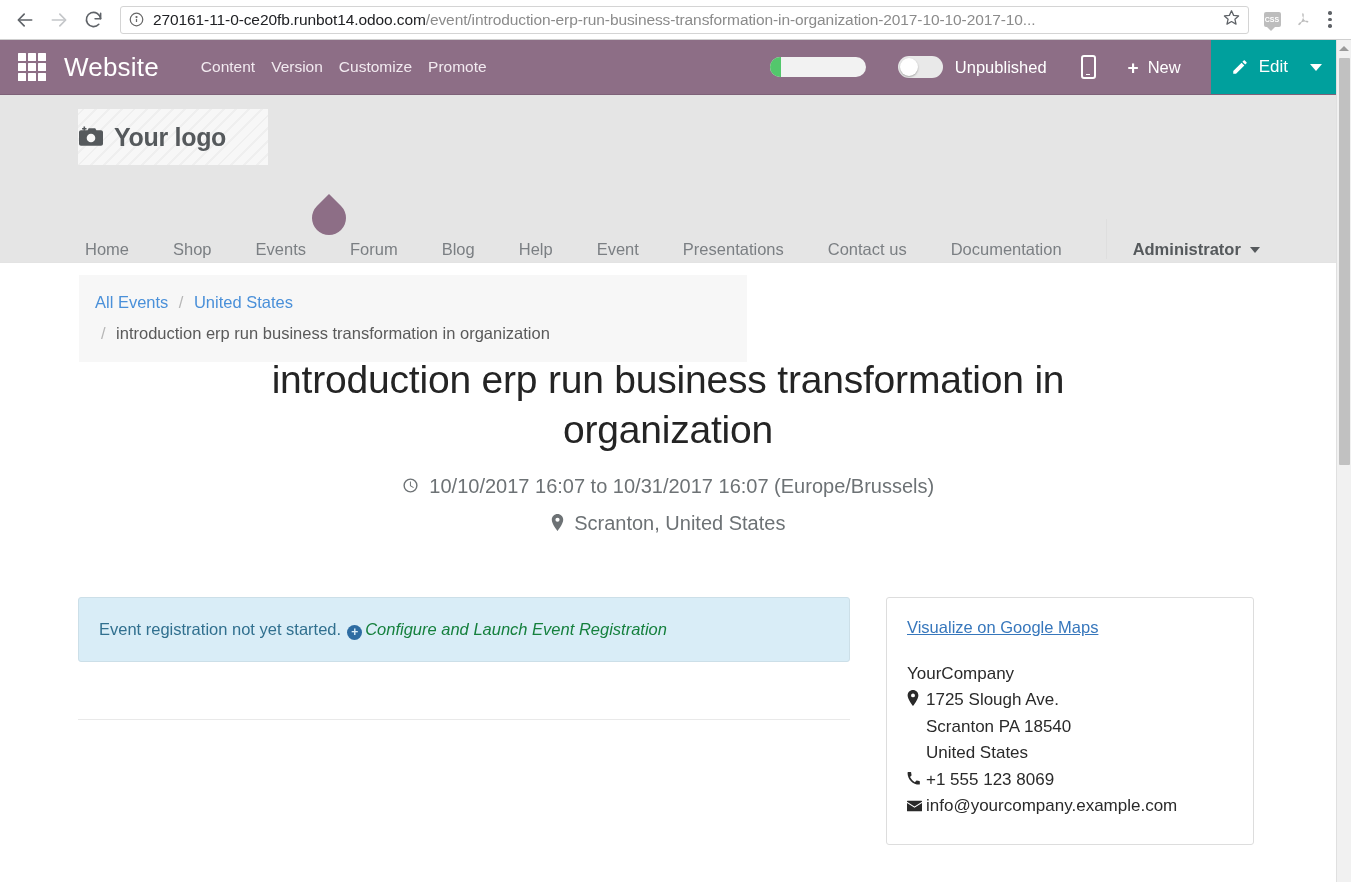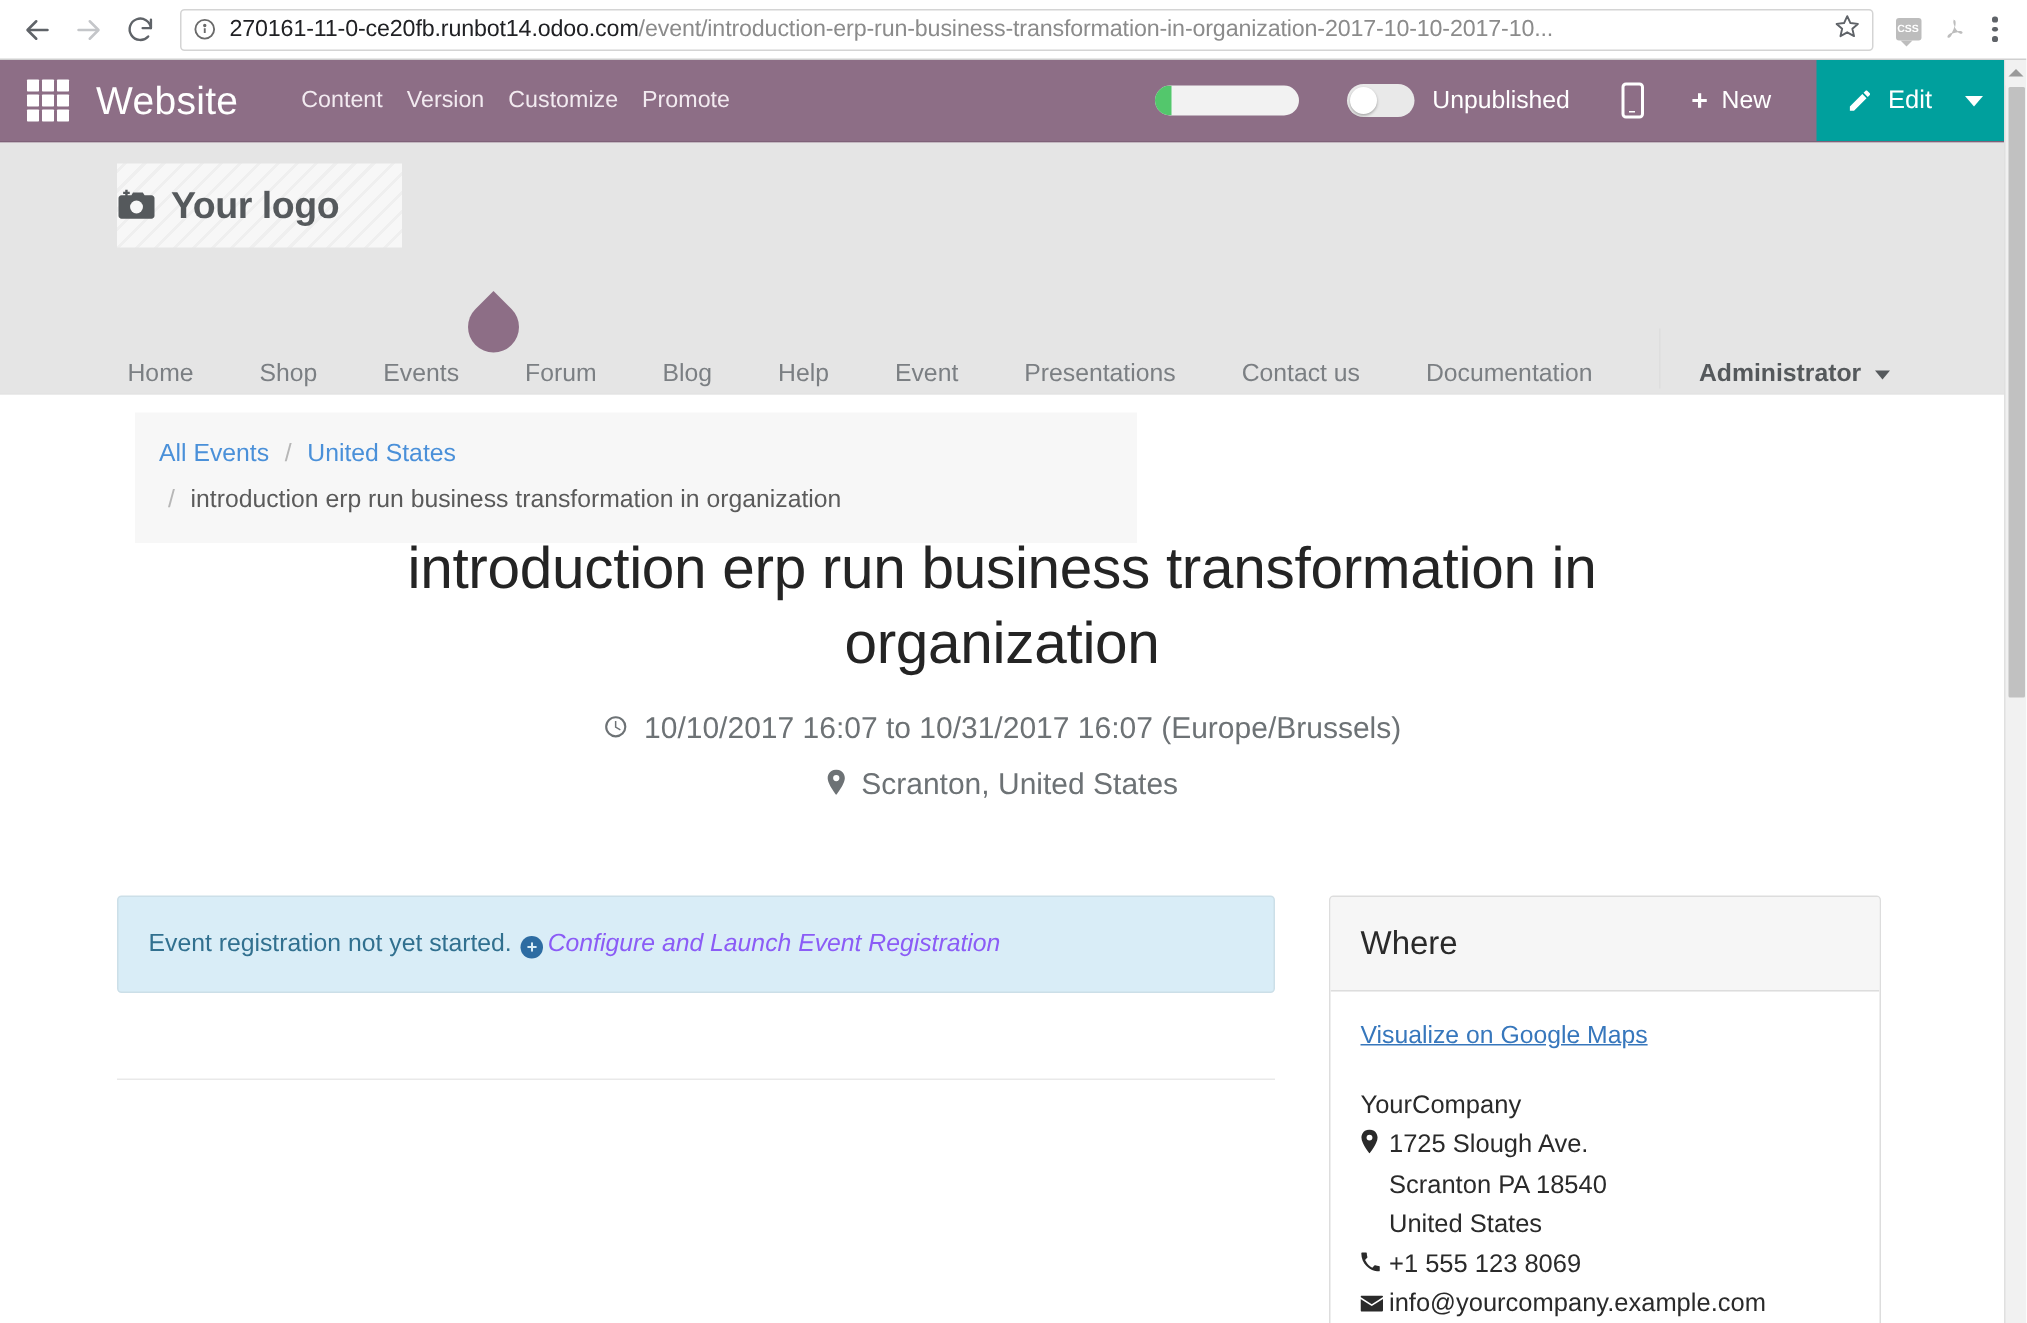--- a/index.html
+++ b/index.html
@@ -299,21 +299,21 @@
     border-left: 5px solid transparent;
     border-right: 5px solid transparent;
     border-top: 6px solid #55595c;
     margin-left: 9px;
   }
 
   
   .content { position: relative; }
   .breadcrumb-box {
     position: absolute;
-    left: 90px; top: 12px;
+    left: 79px; top: 12px;
     width: 668px;
     background: #f7f7f7;
     padding: 12px 16px 14px 16px;
     line-height: 1.85;
   }
   .crumb-link { color: #4a90d9; font-size: 16.5px; }
   .crumb-sep { color: #b7b7b7; font-size: 16.5px; margin: 0 6px; }
   .crumb-current { color: #5a5a5a; font-size: 16.5px; }
   .crumb-line2 { display: block; }
 
@@ -349,21 +349,21 @@
 
   .alert-info {
     background: #d9edf7;
     border: 1px solid #ccdfe8;
     border-radius: 3px;
     padding: 22px 20px;
     color: #31708f;
     font-size: 16.5px;
   }
   .alert-link {
-    color: #8b5cf6;
+    color: #15803d;
     font-style: italic;
     margin-left: 3px;
   }
   .plus-circle {
     display: inline-block;
     width: 15px; height: 15px;
     border-radius: 50%;
     background: #2d6ca2;
     color: #d9edf7;
     font-size: 12px;
@@ -634,23 +634,20 @@
 
         <div class="col-left">
           <div class="alert-info">
             <span>Event registration not yet started.</span><span class="plus-circle">+</span><span class="alert-link">Configure and Launch Event Registration</span>
           </div>
           <hr class="divider-rule">
         </div>
 
         <div class="col-right">
           <div class="where-panel">
-            <div class="where-head">
-              <div class="where-title">Where</div>
-            </div>
             <div class="where-body">
               <a class="maps-link" href="#">Visualize on Google Maps</a>
 
               <div class="addr-line">
                 <span class="txt">YourCompany</span>
               </div>
               <div class="addr-line">
                 <span class="gi">
                   <svg width="12" height="16" viewBox="0 0 16 22" fill="#2a2a2a">
                       <path d="M8 0C3.9 0 .6 3.3.6 7.4c0 5.5 7.4 14.6 7.4 14.6s7.4-9.1 7.4-14.6C15.4 3.3 12.1 0 8 0zm0 10.1a2.7 2.7 0 1 1 0-5.4 2.7 2.7 0 0 1 0 5.4z"></path>

